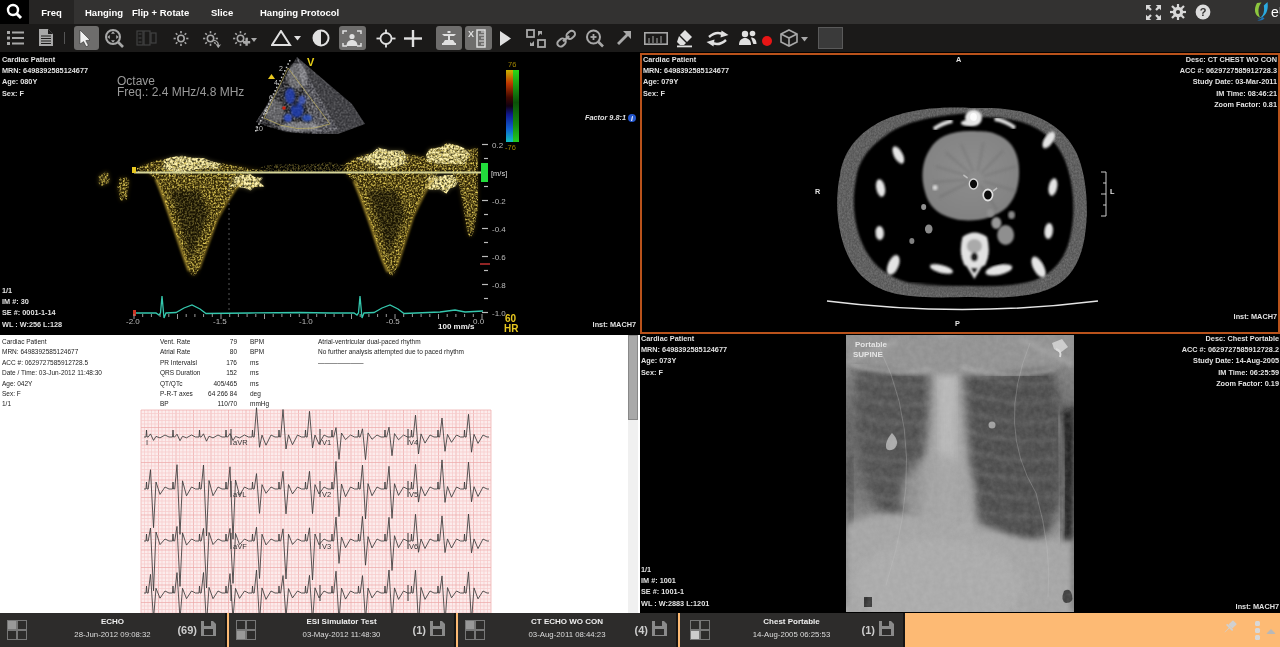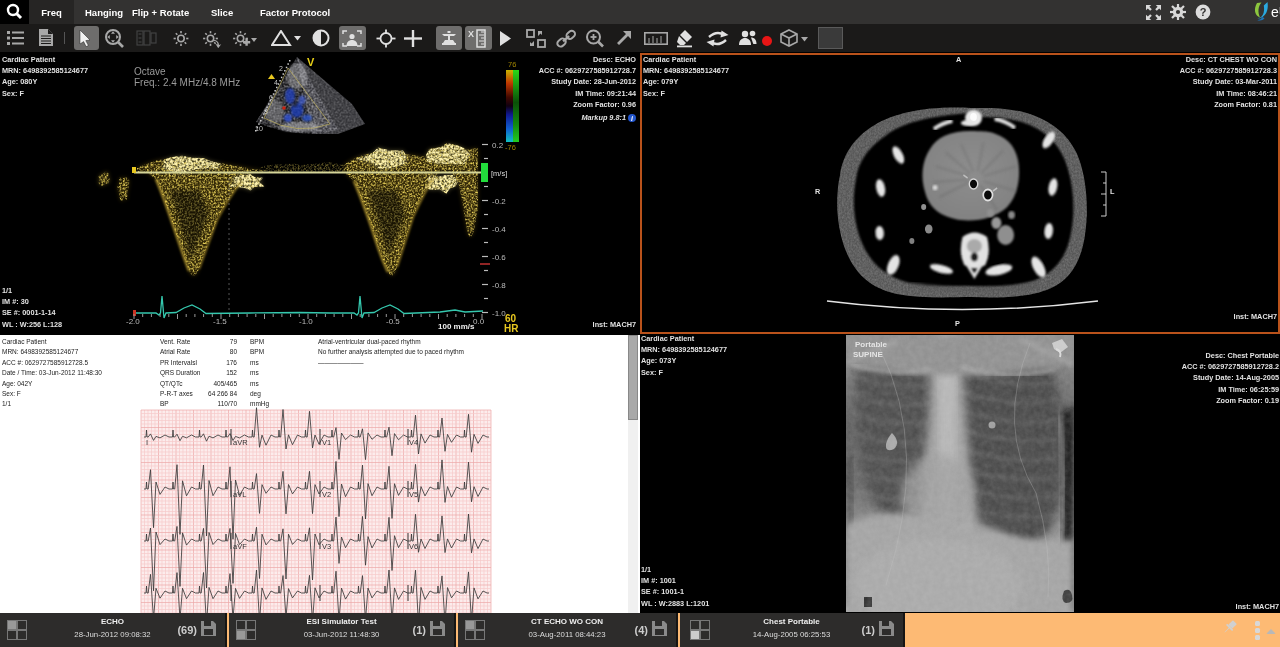--- a/index.html
+++ b/index.html
@@ -43,21 +43,21 @@
   <div id="searchbox">
     <svg width="29" height="24" viewBox="0 0 29 24">
           <circle cx="13" cy="10" r="5" fill="none" stroke="#fff" stroke-width="2.4"></circle>
           <line x1="16.5" y1="13.5" x2="21" y2="18" stroke="#fff" stroke-width="3"></line>
         </svg>
   </div>
   <div class="mtab" id="tab-home">Freq</div>
   <div class="mtab" id="tab-markup">Hanging</div>
   <div class="mtab" id="tab-flip">Flip + Rotate</div>
   <div class="mtab" id="tab-export">Slice</div>
-  <div class="mtab" id="tab-hang">Factor Protocol</div>
+  <div class="mtab" id="tab-hang">Hanging Protocol</div>
   <div class="micon" style="left:1146px;top:5px;">
     <svg width="15" height="15" viewBox="0 0 15 15" fill="#d8d8d8">
           <path d="M0 0 h5.2 l-1.8 1.8 2.4 2.4 -1.6 1.6 -2.4 -2.4 -1.8 1.8 z"></path>
           <path d="M0 0 h5.2 l-1.8 1.8 2.4 2.4 -1.6 1.6 -2.4 -2.4 -1.8 1.8 z" transform="translate(15,0) scale(-1,1)"></path>
           <path d="M0 0 h5.2 l-1.8 1.8 2.4 2.4 -1.6 1.6 -2.4 -2.4 -1.8 1.8 z" transform="translate(0,15) scale(1,-1)"></path>
           <path d="M0 0 h5.2 l-1.8 1.8 2.4 2.4 -1.6 1.6 -2.4 -2.4 -1.8 1.8 z" transform="translate(15,15) scale(-1,-1)"></path>
         </svg>
   </div>
   <div class="micon" style="left:1170px;top:4px;">
     <svg width="16" height="16" viewBox="0 0 16 16">
@@ -291,23 +291,22 @@
           <path d="M9 1L17 5v8l-8 4-8-4V5z"></path>
           <path d="M1 5l8 4 8-4M9 9v8"></path>
         </g>
         <path fill="#a8a8a8" d="M22 8l3.5 4.5L29 8z" transform="translate(-1,0)"></path>
       </svg>
 <div style="position:absolute;left:818px;top:3px;width:25px;height:22px;background:#3a3a3a;border:1px solid #5a5a5a;"></div>
     </div>
 
 <div id="vp-echo">
   <div class="ovl" style="left:2px;top:1.5px;">Cardiac Patient<br>MRN: 6498392585124677<br>Age: 080Y<br>Sex: F</div>
-  <div class="ovl" style="left:117px;top:14px;color:#9a9a9a;font-weight:normal;font-size:10px;margin-left:17px;">Octave<br>Freq.: 2.4 MHz/4.8 MHz</div>
-  <div class="ovl ovl-r" style="right:2px;top:1.5px;">Desc: ECHO<br>ACC #: 0629727585912728.7<br>Study Date: 28-Jun-2012<br>IM Time: 09:21:44<br>Zoom Factor: 0.96</div>
-  <div class="ovl ovl-r" style="right:12px;top:60px;font-style:italic;">Markup 9.8:1</div>
+  <div class="ovl" style="left:117px;top:24px;color:#9a9a9a;font-weight:normal;font-size:12px;">Octave<br>Freq.: 2.4 MHz/4.8 MHz</div>
+  <div class="ovl ovl-r" style="right:12px;top:60px;font-style:italic;">Factor 9.8:1</div>
   <div style="position:absolute;right:2px;top:62px;width:8px;height:8px;border-radius:50%;background:#2255cc;color:#fff;font-size:7px;font-weight:bold;text-align:center;line-height:9px;font-style:italic;">i</div>
   <div class="ovl" style="left:2px;top:232.5px;">1/1<br>IM #: 30<br>SE #: 0001-1-14<br>WL : W:256 L:128</div>
   <div class="ovl ovl-r" style="right:2px;top:267px;">Inst: MACH7</div>
   <svg id="echosvg" width="638" height="282" viewBox="0 0 638 282" style="position:absolute;left:0;top:0;">
         <defs>
 <filter id="ynoise" x="-2%" y="-2%" width="104%" height="104%">
  <feTurbulence type="fractalNoise" baseFrequency="0.55" numOctaves="2" seed="7" result="n"></feTurbulence>
  <feColorMatrix in="n" type="matrix" values="0 0 0 0 0.80  0 0 0 0 0.63  0 0 0 0 0.10  0 0 0 2.4 -0.95" result="nc"></feColorMatrix>
  <feComposite in="nc" in2="SourceGraphic" operator="in"></feComposite>
 </filter>
@@ -819,21 +818,21 @@
 <line x1="231" y1="585" x2="231" y2="601" stroke="#333" stroke-width="1"></line>
 <line x1="320" y1="585" x2="320" y2="601" stroke="#333" stroke-width="1"></line>
 <line x1="408" y1="585" x2="408" y2="601" stroke="#333" stroke-width="1"></line>
       </svg>
   <div style="position:absolute;left:628px;top:0;width:10px;height:278px;background:#f0f0f0;"></div>
   <div style="position:absolute;left:628px;top:0;width:10px;height:85px;background:#a9a9a9;border:1px solid #888;"></div>
 </div>
 
 <div id="vp-xray">
   <div class="ovl" style="left:1px;top:-2.5px;">Cardiac Patient<br>MRN: 6498392585124677<br>Age: 073Y<br>Sex: F</div>
-  <div class="ovl ovl-r" style="right:1px;top:-2.5px;margin-top:17px;">Desc: Chest Portable<br>ACC #: 0629727585912728.2<br>Study Date: 14-Aug-2005<br>IM Time: 06:25:59<br>Zoom Factor: 0.19</div>
+  <div class="ovl ovl-r" style="right:1px;top:-2.5px;">Desc: Chest Portable<br>ACC #: 0629727585912728.2<br>Study Date: 14-Aug-2005<br>IM Time: 06:25:59<br>Zoom Factor: 0.19</div>
   <div class="ovl" style="left:1px;top:228.5px;">1/1<br>IM #: 1001<br>SE #: 1001-1<br>WL : W:2883 L:1201</div>
   <div class="ovl ovl-r" style="right:1px;top:265.5px;">Inst: MACH7</div>
   <svg id="xraysvg" width="640" height="278" viewBox="0 0 640 278" style="position:absolute;left:0;top:0;">
         <defs>
 <filter id="xrn" x="-5%" y="-5%" width="110%" height="110%">
  <feTurbulence type="fractalNoise" baseFrequency="0.18" numOctaves="3" seed="9" result="n"></feTurbulence>
  <feColorMatrix in="n" type="matrix" values="0 0 0 0 0.75  0 0 0 0 0.75  0 0 0 0 0.75  0 0 0 0.45 0" result="nc"></feColorMatrix>
  <feComposite in="nc" in2="SourceGraphic" operator="in"></feComposite>
 </filter>
 <filter id="xb2">
@@ -922,21 +921,21 @@
         </svg>
   </div>
   <div class="btab" style="left:229px;width:227px;">
     <div class="bgrid">
           <div style="left:0;top:0;"></div>
           <div style="left:10px;top:0;"></div>
           <div style="left:0;top:10px;background:#999;"></div>
           <div style="left:10px;top:10px;"></div>
         </div>
     <div class="btitle">ESI Simulator Test</div>
-        <div class="bdate">03-Jun-2012 11:48:30</div>
+        <div class="bdate">03-May-2012 11:48:30</div>
     <div class="bcount" style="right:28px;">(1)</div>
     <svg class="save" style="right:8px;" viewBox="0 0 17 17">
           <path fill="#8a8a8a" d="M1 1h12l3 3v12H1z"></path>
           <rect x="4" y="1" width="7" height="5" fill="#2d2c2b"></rect>
           <rect x="4" y="9" width="9" height="6" fill="#2d2c2b"></rect>
         </svg>
   </div>
   <div class="btab" style="left:458px;width:220px;">
     <div class="bgrid">
           <div style="left:0;top:0;background:#999;"></div>

